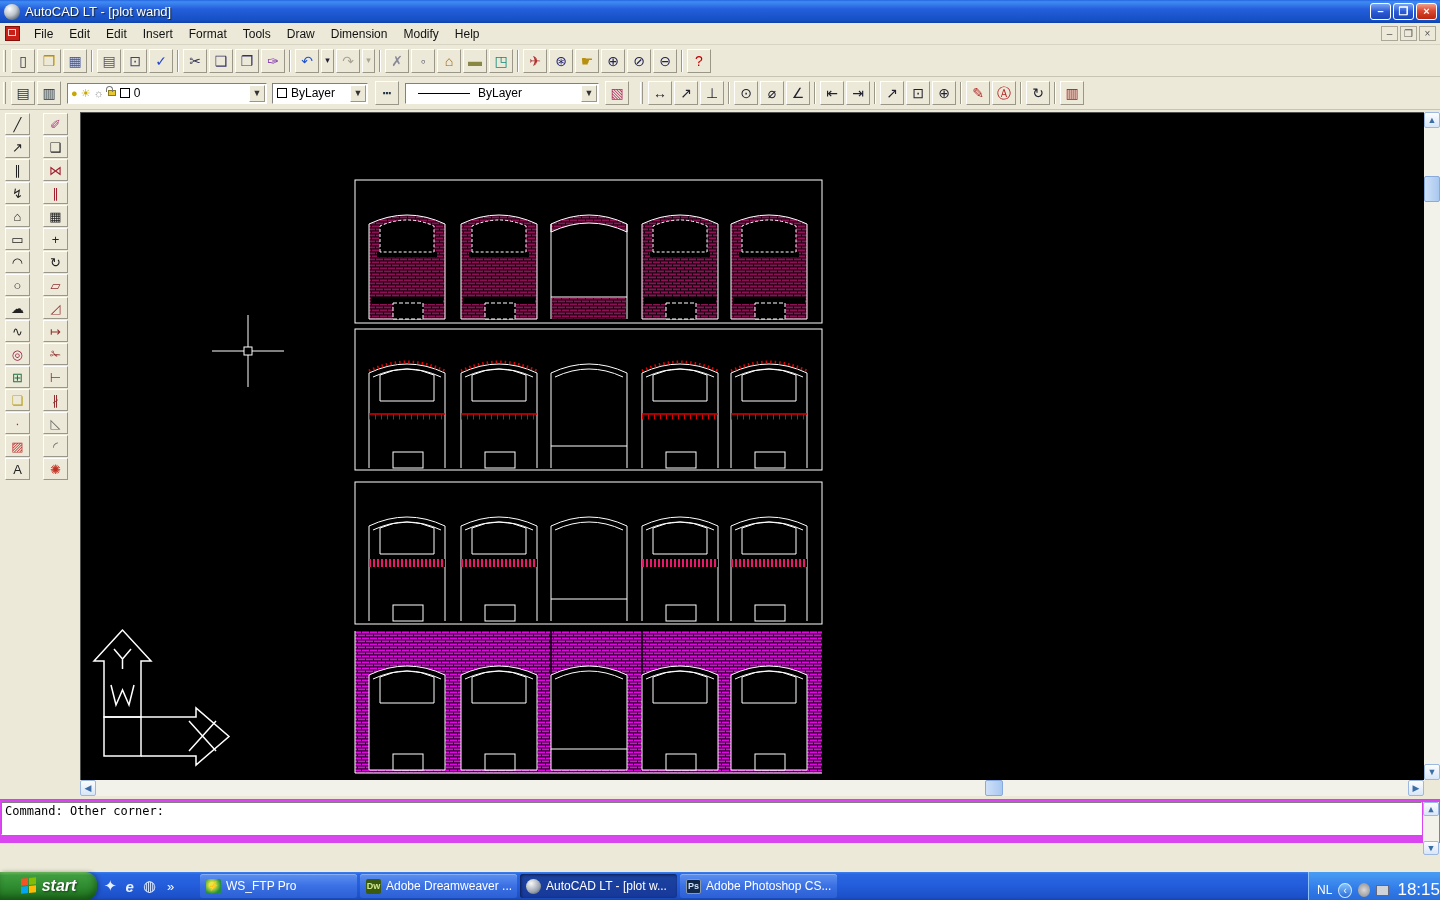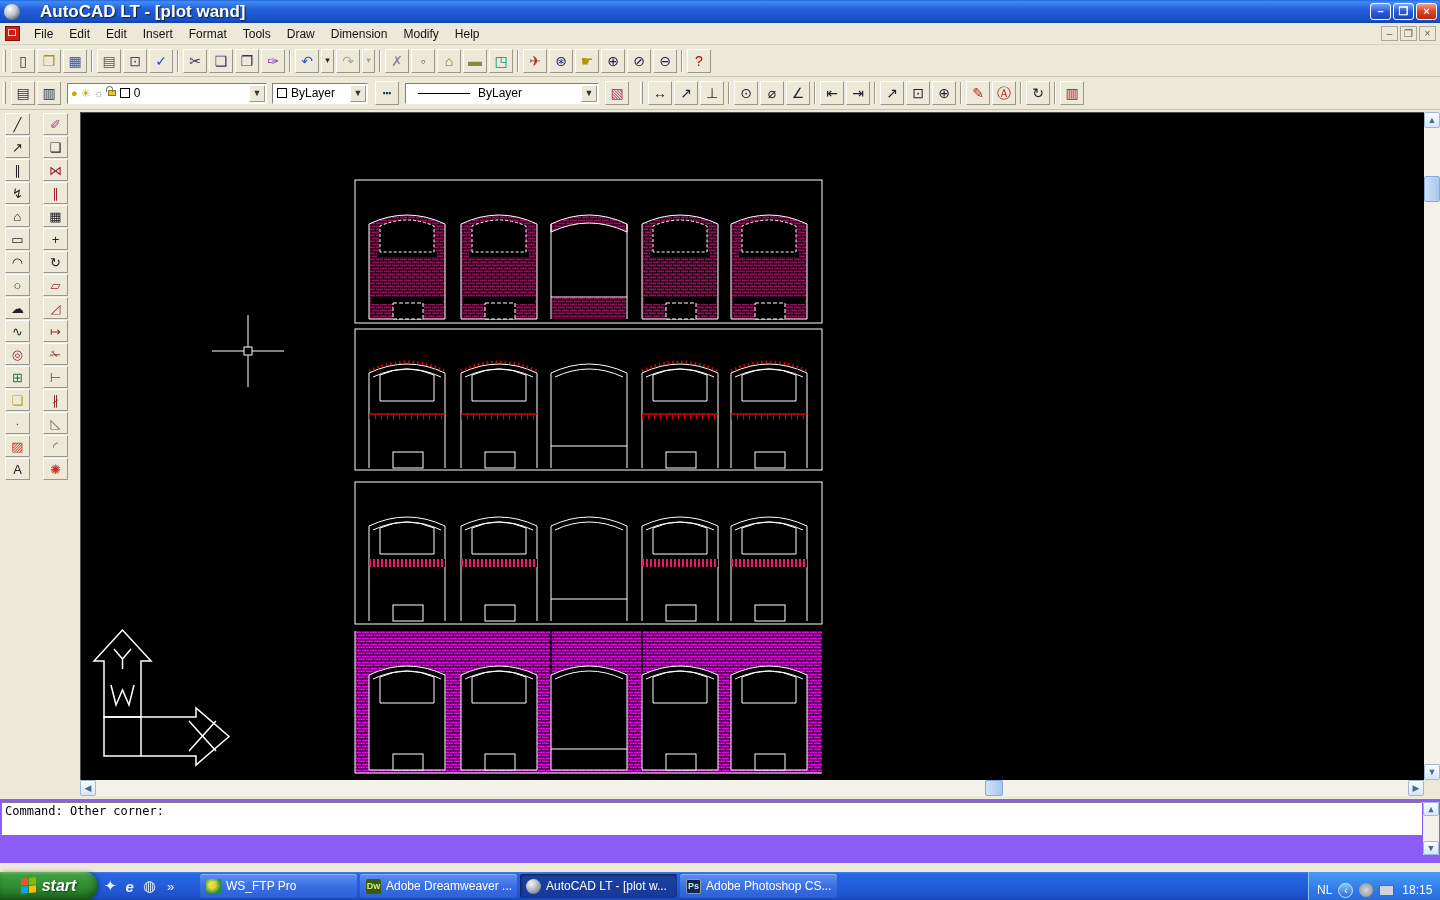--- a/index.html
+++ b/index.html
@@ -4,21 +4,21 @@
 <style>
   * { margin:0; padding:0; box-sizing:border-box; }
   html,body { width:1440px; height:900px; overflow:hidden; background:#000; }
   body { font-family:"Liberation Sans", sans-serif; font-size:12px; position:relative; }
   #app { position:absolute; inset:0; width:1440px; height:900px; background:#ece9d8; }
 
   
   #titlebar { position:absolute; left:0; top:0; width:1440px; height:23px;
     background:linear-gradient(180deg,#2664df 0%,#3f8cf3 8%,#245edc 40%,#1550c4 88%,#1041a8 100%);
     display:flex; align-items:center; padding-left:4px; }
-  #titlebar .ttl { color:#fff; font-weight:bold; font-size:17px; text-shadow:1px 1px 1px #123; margin-left:20px; }
+  #titlebar .ttl { color:#fff; font-weight:normal; font-size:13px; text-shadow:1px 1px 1px #123; margin-left:5px; }
   #app-icon { width:16px; height:16px; border-radius:50%;
     background:radial-gradient(circle at 35% 30%, #fdfdfd 0%, #bcc4cc 45%, #5a6470 80%, #2a3038 100%); }
   .winbtns { position:absolute; right:3px; top:3px; display:flex; gap:2px; }
   .wbtn { width:21px; height:17px; border-radius:3px; color:#fff; font-size:11px; line-height:15px; text-align:center;
     background:linear-gradient(180deg,#7ba6f0,#2c5bd8 50%,#1c46b8); border:1px solid #fff; font-weight:bold; }
   .wbtn.close { background:linear-gradient(180deg,#f0a088,#dd4830 45%,#b82810); }
 
   
   #menubar { position:absolute; left:0; top:23px; width:1440px; height:22px; background:#ece9d8;
     display:flex; align-items:center; border-bottom:1px solid #d8d4c4; }
@@ -71,21 +71,21 @@
   
   .sb-track { position:absolute; background:#f2f1ea; }
   .sb-btn { position:absolute; width:16px; height:16px; background:linear-gradient(180deg,#fdfdfd,#d8e6f8);
     border:1px solid #9cb8e0; border-radius:2px; color:#3a6ea5; font-size:9px; text-align:center; line-height:14px; }
   .sb-thumb { position:absolute; background:linear-gradient(90deg,#cfe0f8,#a8c8f0); border:1px solid #88aadc; border-radius:2px; }
   #vsb { left:1424px; top:2px; width:16px; height:668px; }
   #hsb { left:80px; top:670px; width:1344px; height:16px; }
   #sb-corner { position:absolute; left:1424px; top:670px; width:16px; height:16px; background:#ece9d8; }
 
   
-  #cmdwin { position:absolute; left:0; top:799px; width:1440px; height:64px; background:#8b5cf6;
+  #cmdwin { position:absolute; left:0; top:799px; width:1440px; height:44px; background:#d946ef;
     border-top:1px solid #808080; font-family:"DejaVu Sans Mono", monospace; font-size:12px; color:#000; }
   #cmd-hist { position:absolute; left:1px; top:2px; width:1421px; height:33px; background:#fff;
     border:1px solid; border-color:#808080 #fff #fff #808080; padding:1px 3px; line-height:15px; overflow:hidden; }
   #cmd-prompt { position:absolute; left:1px; top:37px; width:1421px; height:18px; background:#fff;
     border:1px solid #c0c0c0; padding:1px 3px; }
   #cmd-sb { position:absolute; right:1px; top:2px; width:16px; height:53px; background:#f2f1ea; }
 
   
   #statusbar { position:absolute; left:0; top:855px; width:1440px; height:17px; background:#ece9d8;
     display:flex; align-items:center; font-size:12px; }
@@ -122,21 +122,21 @@
   .ticon.acad { border-radius:50%; background:radial-gradient(circle at 35% 30%, #f8f8f8, #9aa4b0 60%, #404850); }
   .ticon.ps { background:#12284a; color:#cfe0f8; border:1px solid #89a; }
   #tray { position:absolute; right:0; top:0; height:36px; width:132px;
     background:linear-gradient(180deg,#4a9cf4 0%,#2f7ae8 50%,#2362d0 100%);
     border-left:1px solid #8ec2f8; display:flex; align-items:center; gap:6px; padding-left:8px; color:#fff; }
   #tray .lang { font-size:12px; }
   #tray .chevcirc { width:15px; height:15px; border-radius:50%; background:linear-gradient(180deg,#7fc4ff,#2b6cd8);
     color:#fff; font-size:10px; line-height:14px; text-align:center; border:1px solid #cfe6ff; }
   #tray .vol { width:14px; height:14px; border-radius:50%; background:radial-gradient(circle,#d8d8d8,#888); }
   #tray .pc { width:15px; height:11px; background:#cfd4da; border:1px solid #667; }
-  #tray .time { font-size:12px; margin-left:2px; }
+  #tray .time { font-size:17px; margin-left:2px; }
 </style>
 </head>
 <body>
 
 <div id="app">
 
   <div id="titlebar">
     <div id="app-icon"></div>
     <span class="ttl">AutoCAD LT - [plot wand]</span>
     <div class="winbtns">

